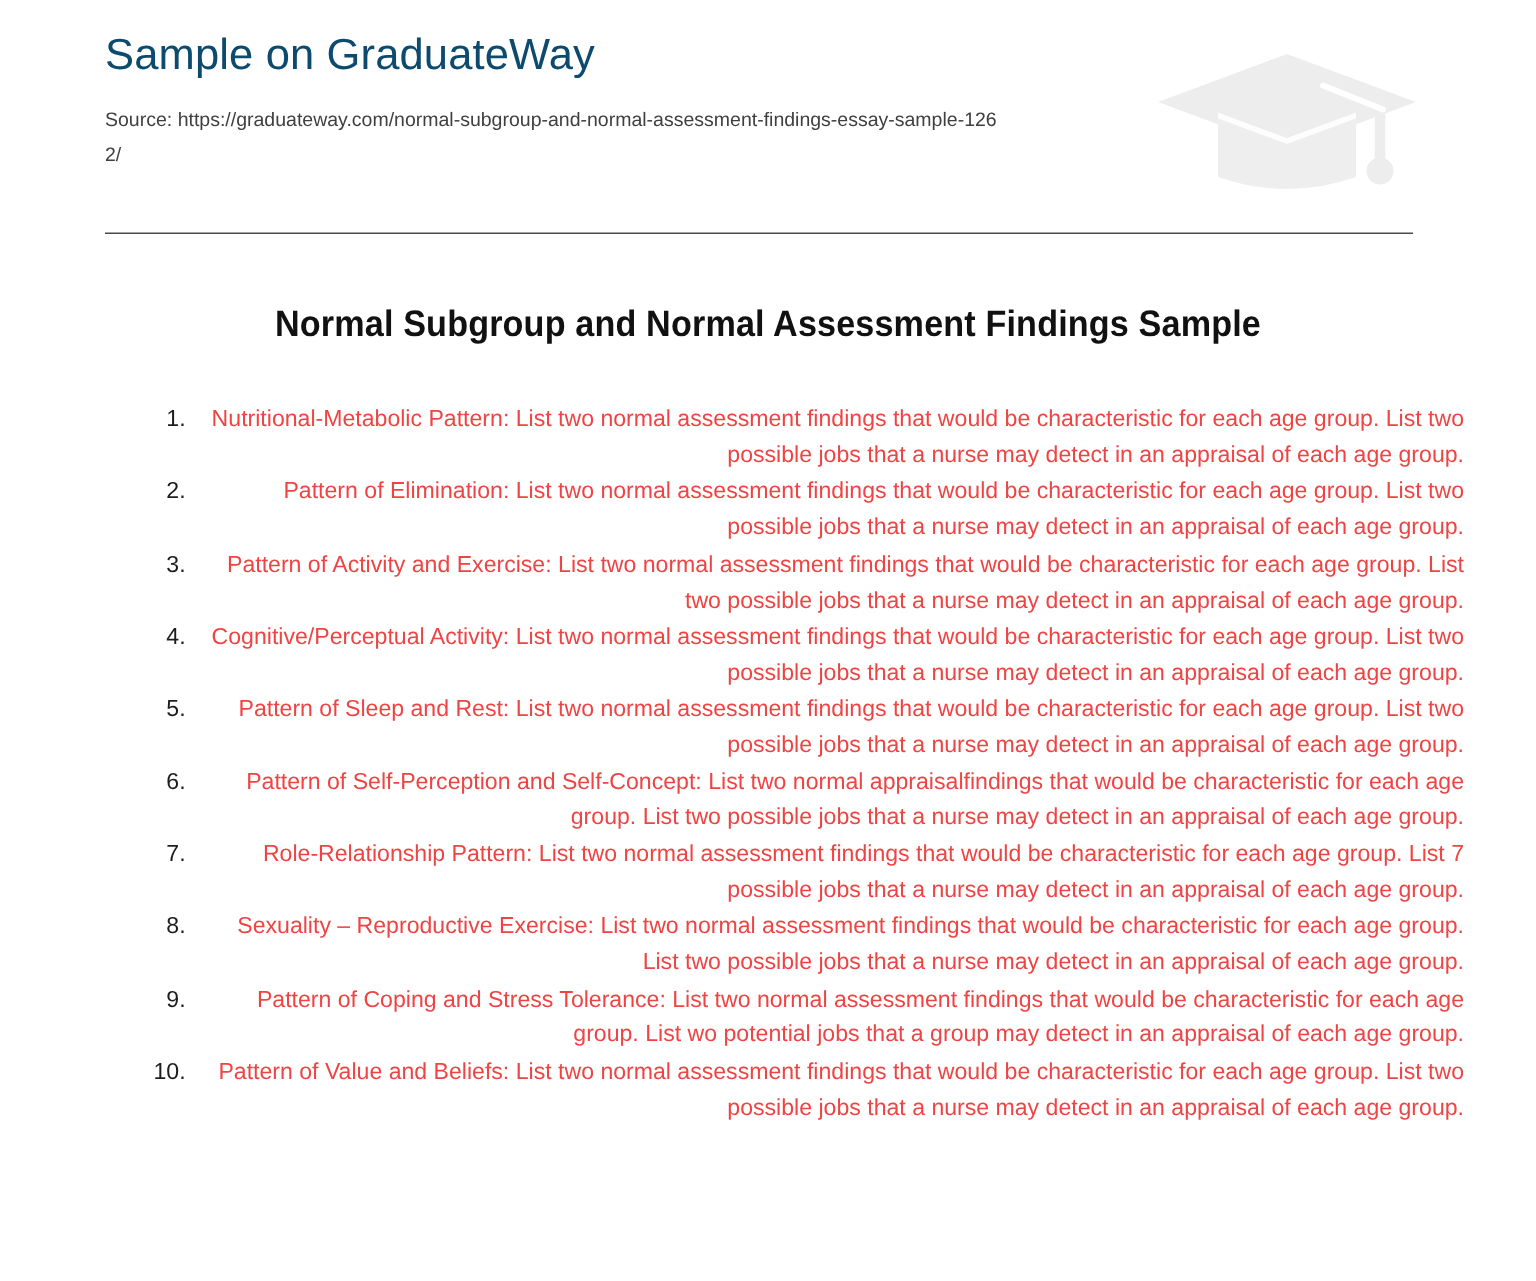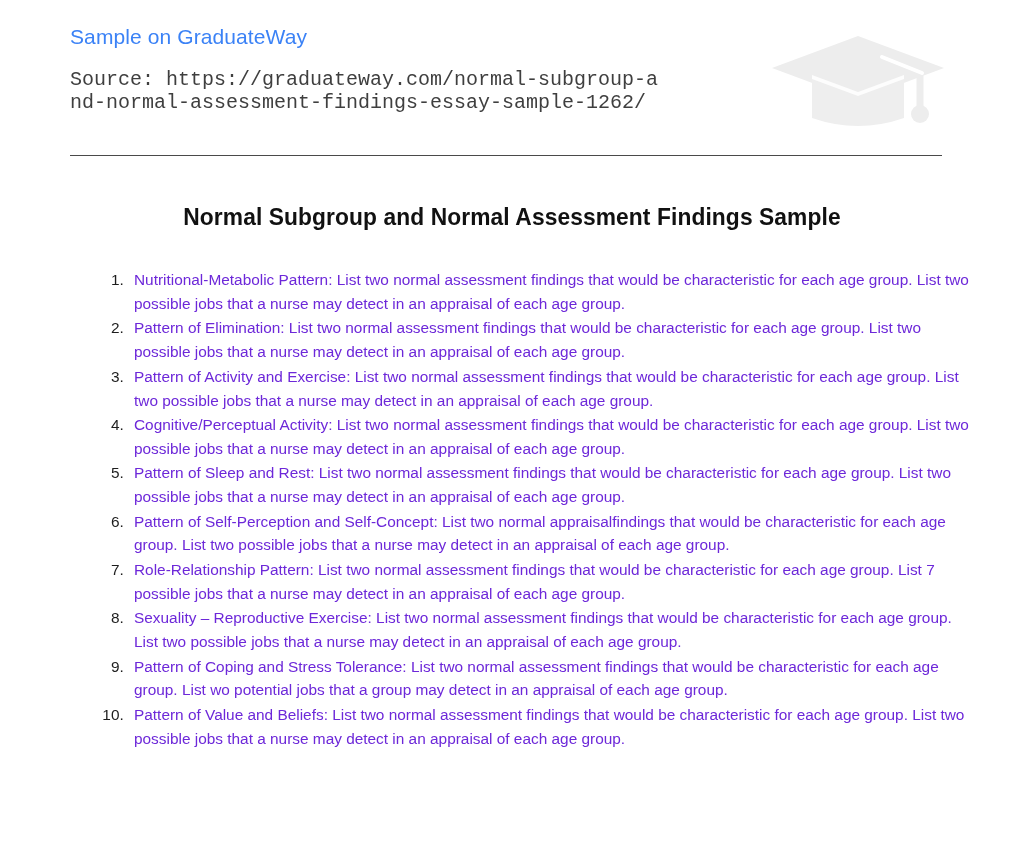--- a/index.html
+++ b/index.html
@@ -35,32 +35,32 @@
 
   .header-text {
     position: absolute;
     left: 0;
     top: 0;
     width: 620px;
   }
 
   .site-title {
     font-family: "Liberation Sans", sans-serif;
-    font-size: 21px;
+    font-size: 29px;
     font-weight: 400;
-    color: #3b82f6;
+    color: #0c4a6e;
     letter-spacing: 0.1px;
     line-height: 30px;
     margin: 0 0 16px 0;
     white-space: nowrap;
   }
 
   .source-line {
-    font-family: Liberation Mono, monospace;
-    font-size: 20px;
+    font-family: Liberation Sans, sans-serif;
+    font-size: 13px;
     font-weight: 400;
     color: #3f3f3f;
     line-height: 23px;
     margin: 0;
     width: 600px;
     word-break: break-all;
   }
   .source-label { white-space: nowrap; }
 
   .logo {
@@ -110,23 +110,24 @@
     margin: 0;
     padding: 0 0 0 46px;
     list-style-position: outside;
     list-style-type: decimal;
   }
 
   ol.findings > li {
     font-family: "Liberation Sans", sans-serif;
     font-size: 15.4px;
     line-height: 23.9px;
-    color: #6d28d9;
+    color: #ef4444;
     padding-left: 6px;
     margin: 0 0 0.5px 0;
+    text-align: right;
   }
 
   ol.findings > li::marker {
     font-size: 15.4px;
     color: #1d1d1d;
   }
 
   .item-text {
     display: block;
     max-width: 842px;

